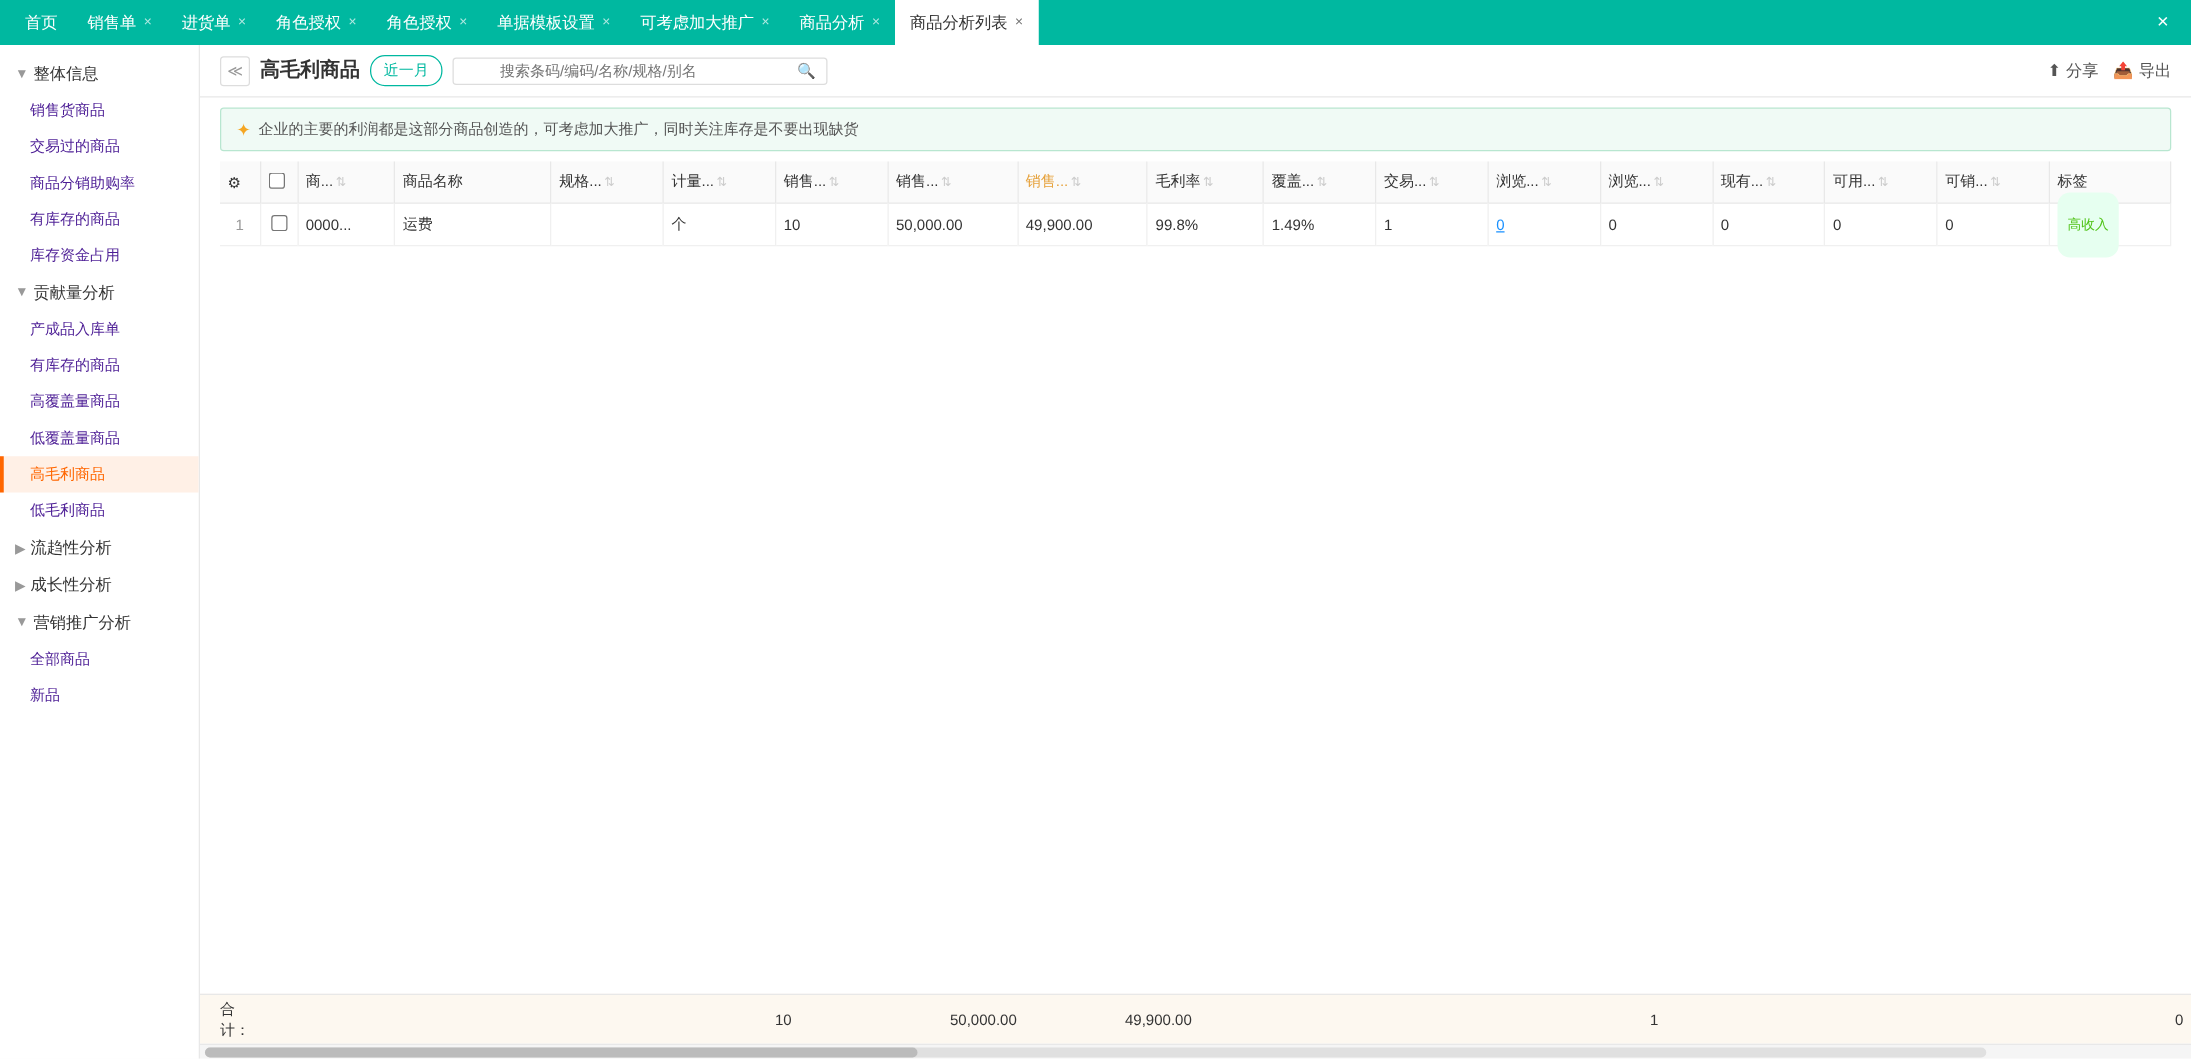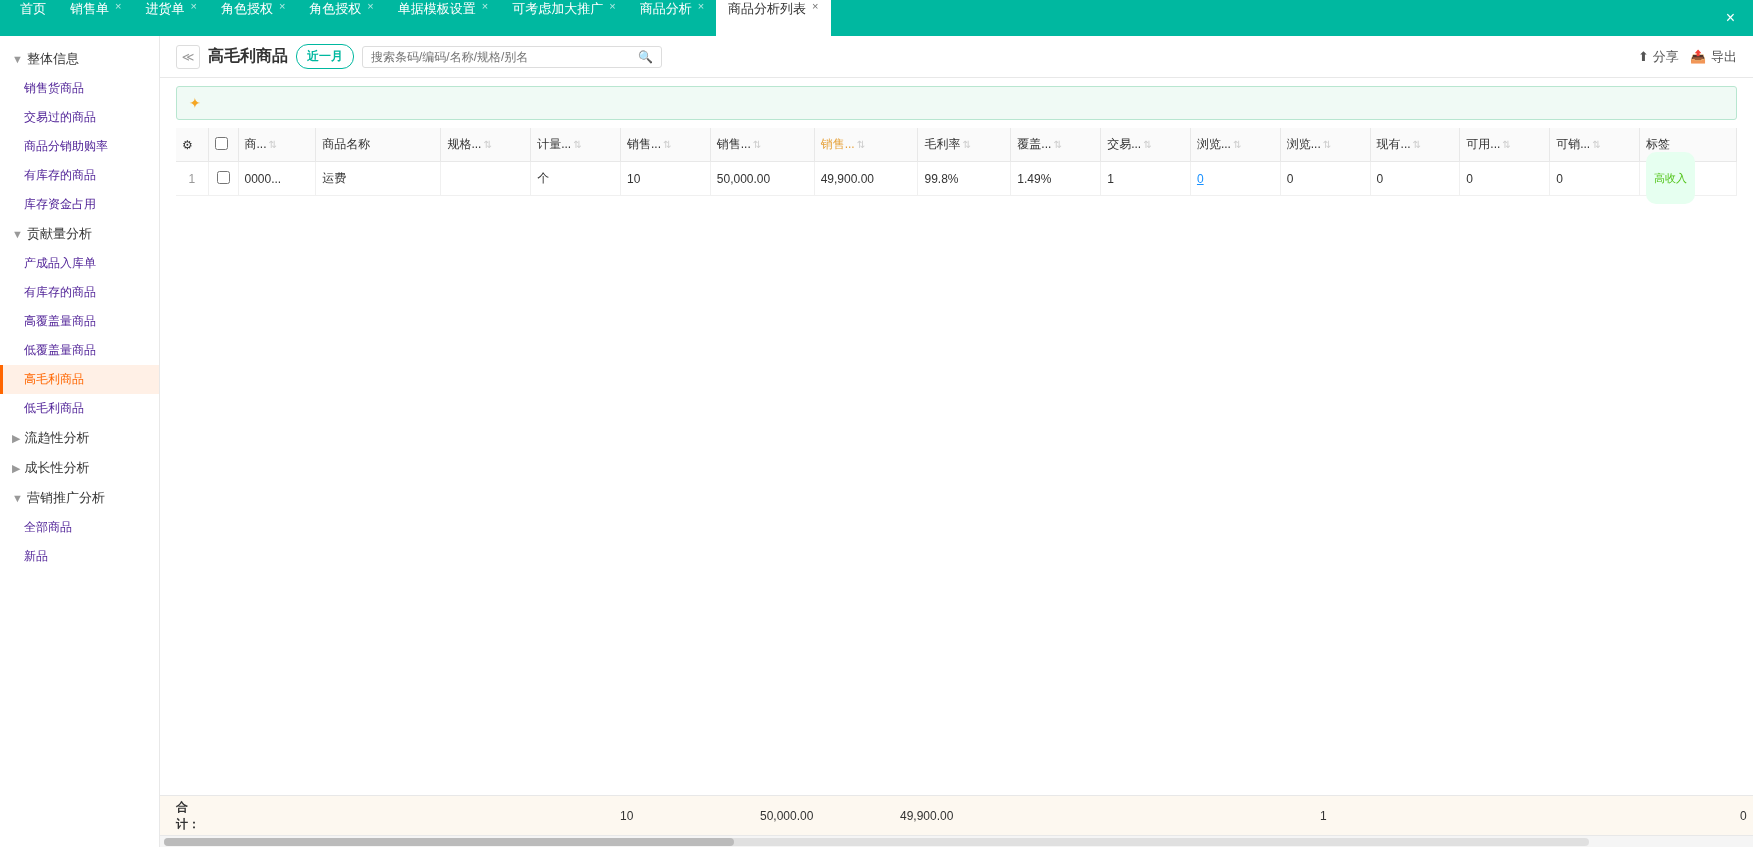--- a/index.html
+++ b/index.html
@@ -12,20 +12,21 @@
       background: #00b8a0;
       height: 36px;
       padding: 0 8px;
       color: white;
       flex-shrink: 0;
     }
     .top-nav .nav-item {
       padding: 0 12px;
       height: 36px;
       display: flex;
+      align-items: center;
       cursor: pointer;
       white-space: nowrap;
       font-size: 13px;
       color: white;
     }
     .top-nav .nav-item.active {
       background: white;
       color: #333;
     }
     .top-nav .nav-item .close-x {
@@ -121,39 +122,39 @@
       color: #333;
     }
     .time-filter-btn {
       padding: 3px 10px;
       border: 1px solid #00b8a0;
       border-radius: 12px;
       color: #00b8a0;
       cursor: pointer;
       font-size: 12px;
       background: white;
-      font-weight: bold;
     }
     .search-box {
       display: flex;
       align-items: center;
       border: 1px solid #ddd;
       border-radius: 3px;
       padding: 3px 8px;
       flex: 1;
       max-width: 300px;
       background: white;
     }
     .search-box input {
       border: none;
       outline: none;
       font-size: 12px;
       color: #ec4899;
       flex: 1;
       background: transparent;
+      margin-left: 29px;
     }
     .search-icon {
       color: #999;
       cursor: pointer;
     }
     .header-actions {
       margin-left: auto;
       display: flex;
       gap: 12px;
       align-items: center;
@@ -240,21 +241,21 @@
       background: #fdf8f0;
       border-top: 1px solid #e8e8e8;
       display: flex;
       align-items: center;
       padding: 0 16px;
       flex-shrink: 0;
       font-size: 12px;
       color: #333;
       gap: 60px;
     }
-    .footer-label { font-weight: 700; }
+    .footer-label { font-weight: 400; }
     .footer-value { min-width: 80px; }
 
     
     .scroll-footer {
       height: 12px;
       background: #f5f5f5;
       border-top: 1px solid #e8e8e8;
       flex-shrink: 0;
       display: flex;
       align-items: center;
@@ -384,20 +385,21 @@
           </div>
           <div class="action-btn">
             <span>📤</span>
             <span>导出</span>
           </div>
         </div>
       </div>
 
       <div class="info-bar">
         <span class="info-icon">✦</span>
+        <span>企业的主要的利润都是这部分商品创造的，可考虑加大推广，同时关注库存是不要出现缺货</span>
       </div>
 
       <div class="table-wrapper">
         <table>
           <thead>
             <tr>
               <th style="width:32px;">⚙</th>
               <th style="width:30px;"><input type="checkbox" style=""></th>
               <th><span>商...</span><span class="sort-icon">⇅</span></th>
               <th style="min-width:80px;"><span>商品名称</span></th>

